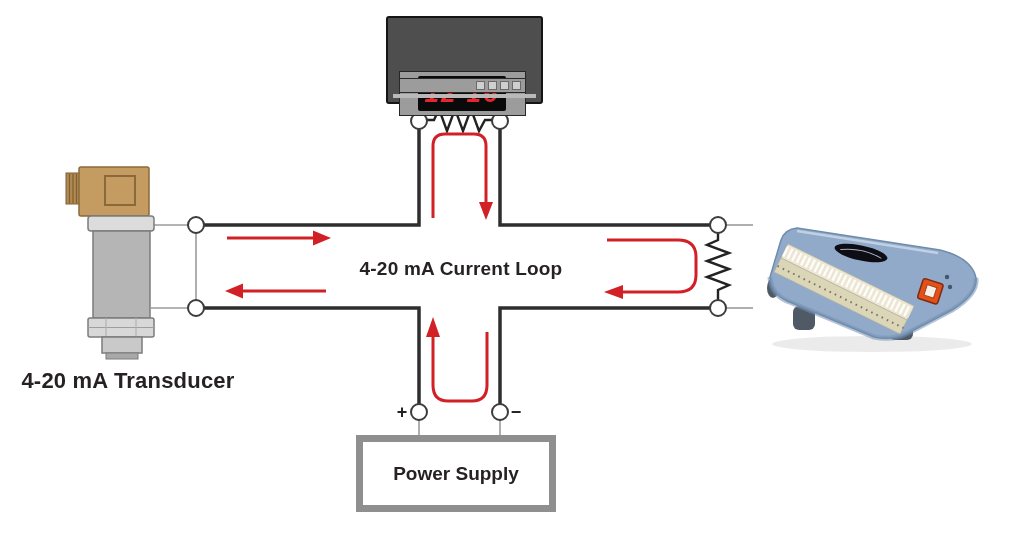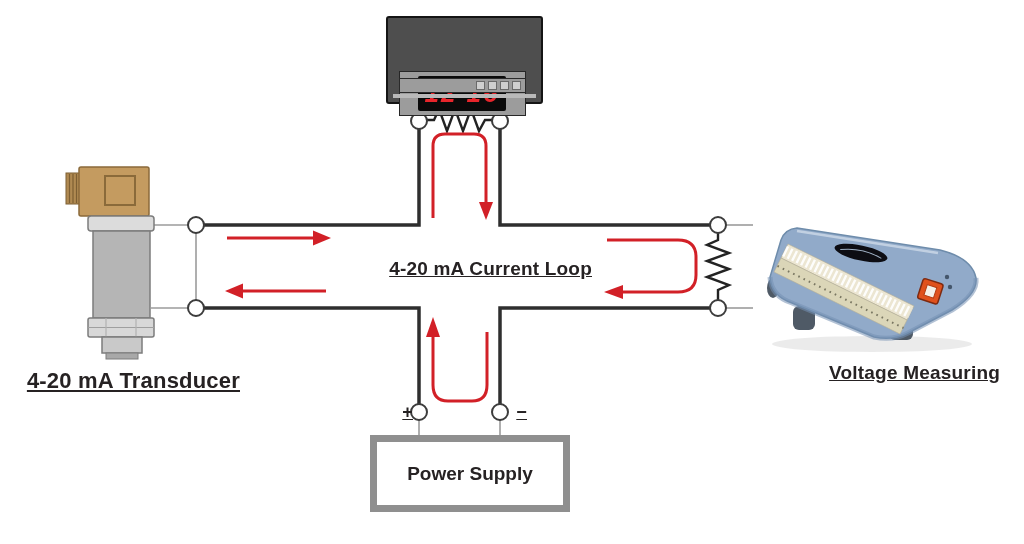--- a/index.html
+++ b/index.html
@@ -2,23 +2,22 @@
 <html><head>
 <meta charset="utf-8">
 <style>
   html,body{margin:0;padding:0;background:#ffffff;}
   .canvas{
     position:relative;width:1024px;height:544px;background:#ffffff;
     font-family:"Liberation Sans",sans-serif;overflow:hidden;
   }
   .layer{position:absolute;left:0;top:0;}
   .lbl{
-    position:absolute;font-weight:700;color:#262223;text-align:right;
+    position:absolute;font-weight:700;color:#262223;text-align:center;
     letter-spacing:0.2px;
-    text-decoration:underline;
   }
   .loop-lbl{left:330px;top:258px;width:262px;font-size:19px;}
   .transducer-lbl{left:16px;top:368px;width:224px;font-size:22px;}
   .daq-lbl{left:772px;top:361px;width:228px;font-size:19px;line-height:23px;}
   .daq-lbl span{display:block;}
   .plus-lbl{left:391px;top:402px;width:22px;font-size:18px;}
   .minus-lbl{left:505px;top:402px;width:22px;font-size:18px;}
 
   
   .meter{
@@ -42,21 +41,21 @@
     display:flex;justify-content:flex-end;align-items:center;
     gap:3px;padding-right:4px;
   }
   .meter-btn{width:9px;height:9px;background:#cfcfcf;border:1px solid #6a6a6a;box-sizing:border-box;}
   .meter-stripe{
     position:absolute;left:5px;right:5px;bottom:4px;height:4px;background:#b9b9b9;
   }
 
   
   .psu{
-    position:absolute;left:370px;top:435px;width:200px;height:77px;
+    position:absolute;left:356px;top:435px;width:200px;height:77px;
     background:#ffffff;border:7px solid #8f8f8f;box-sizing:border-box;
     display:flex;align-items:center;justify-content:center;
     font-weight:700;font-size:19px;color:#262223;
   }
 </style>
 </head>
 <body>
 
 <div class="canvas">
 
@@ -174,17 +173,16 @@
     <div class="meter-stripe"></div>
   </div>
 
   <div class="psu">
     <span>Power Supply</span>
   </div>
 
   <div class="lbl loop-lbl">4-20 mA Current Loop</div>
   <div class="lbl transducer-lbl">4-20 mA Transducer</div>
   <div class="lbl daq-lbl">
-    <span>Voltage Measuring</span>
   </div>
   <div class="lbl plus-lbl">+</div>
   <div class="lbl minus-lbl">−</div>
 </div>
 
 </body></html>

